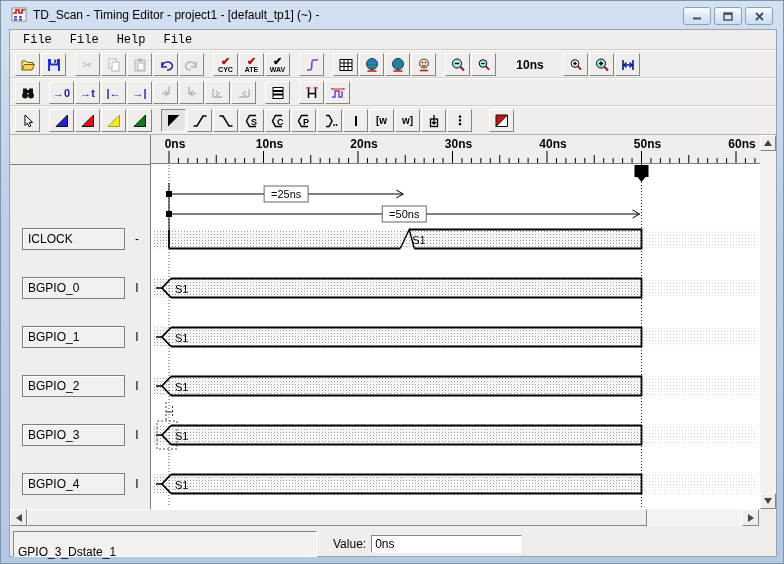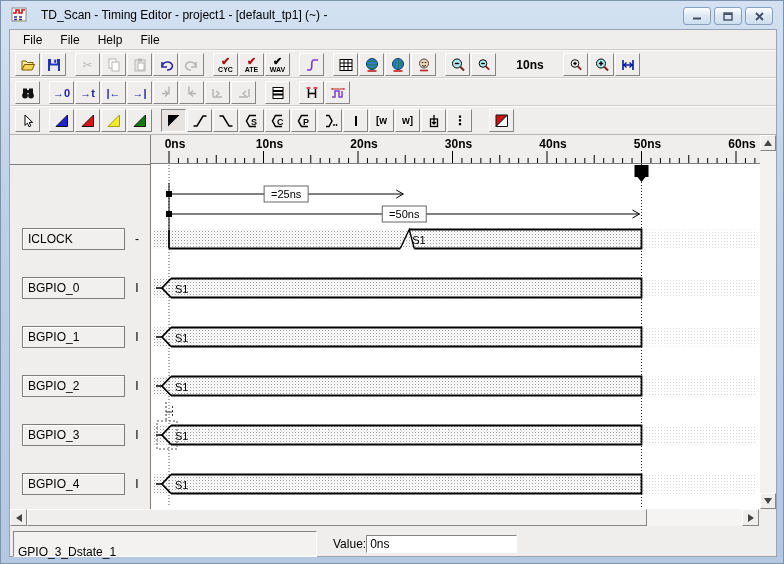--- a/index.html
+++ b/index.html
@@ -1,28 +1,28 @@
 <!DOCTYPE html>
 <html><head>
 <meta charset="utf-8">
 <style>
   html,body{margin:0;padding:0;background:#fff;}
   body{font-family:"Liberation Sans",sans-serif;font-size:12px;color:#000;}
   .win{position:relative;width:784px;height:564px;box-sizing:border-box;
        background:linear-gradient(#d3e1f2,#bccfe6 40%,#b4c8e2);border:1px solid #7f93ab;}
   
-  .titlebar{position:absolute;left:10px;top:4px;right:110px;height:20px;display:flex;align-items:center;gap:14px;overflow:hidden;}
+  .titlebar{position:absolute;left:10px;top:4px;right:110px;height:20px;display:flex;align-items:center;gap:6px;overflow:hidden;}
   .title{white-space:nowrap;}
   .winbtns{position:absolute;top:6px;right:10px;display:flex;gap:3px;}
   .wb{width:28px;height:18px;border:1px solid #87a0bd;border-radius:3px;box-sizing:border-box;
       background:linear-gradient(#fdfeff,#dfe9f4 45%,#cfdeee);display:flex;align-items:center;justify-content:center;padding:0;}
   
   .client{position:absolute;left:8px;top:28px;width:768px;height:528px;background:#f0eeed;border:1px solid #98a3b2;box-sizing:border-box;}
   .menubar{height:19px;display:flex;align-items:center;padding-left:4px;border-bottom:1px solid #e0dedd;}
-  .mi{padding:12px 9px;}
+  .mi{padding:12px 9px;font-family:Liberation Mono, monospace;}
   .tbrow{height:27px;display:flex;align-items:center;padding-left:5px;border-top:1px solid #fdfcfc;box-shadow:0 -1px 0 #cfccca;}
   .tb{width:25px;height:23px;margin-right:1px;background:#f0eeed;border:1px solid;border-color:#fdfdfd #858585 #858585 #fdfdfd;
       display:flex;flex-direction:column;align-items:center;justify-content:center;padding:0;box-sizing:border-box;font-family:"Liberation Sans",sans-serif;}
   .tb.pressed{border-color:#858585 #fdfdfd #fdfdfd #858585;background:#e7e3e1;}
   .sep{width:8px;}
   .glyph{font-size:12px;line-height:1;}
   .blue{color:#1c1ca0;font-weight:bold;font-size:11px;}
   .gray{color:#b8b6b4;}
   .chk{font-size:11px;font-weight:bold;line-height:1;}
   .cap{display:block;font-size:7px;font-weight:bold;line-height:1;margin-top:-1px;}
@@ -49,21 +49,21 @@
   .sbtn.h{width:17px;height:17px;}
   .htrack{flex:1;background:#f6f4f2;position:relative;}
   .hthumb{position:absolute;left:0;top:0;height:17px;width:620px;background:#f0eeed;border:1px solid;
           border-color:#fdfdfd #858585 #858585 #fdfdfd;box-sizing:border-box;}
   .corner{width:17px;background:#f0eeed;}
   
   .statusrow{margin-top:7px;height:22px;display:flex;align-items:center;padding:0 3px;}
   .sunken{border:1px solid;border-color:#858585 #fdfdfd #fdfdfd #858585;background:#f4f2f1;height:18px;
           line-height:16px;padding:12px 4px;box-sizing:border-box;}
   .field{width:304px;}
-  .vlabel{margin-left:16px;}
+  .vlabel{margin-left:16px;margin-right:5px;}
   .vinput{width:151px;height:18px;background:#fff;border:1px solid;border-color:#858585 #fdfdfd #fdfdfd #858585;
           font:12px "Liberation Sans",sans-serif;padding:0 3px;box-sizing:border-box;}
   svg{display:block;}
 </style>
 </head>
 <body>
 
 <div class="win">
 
   <div class="titlebar">

